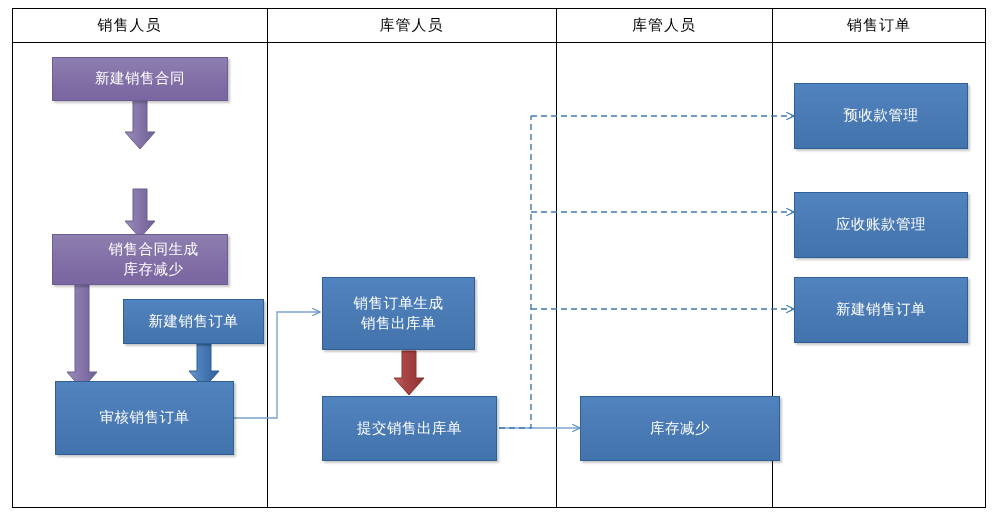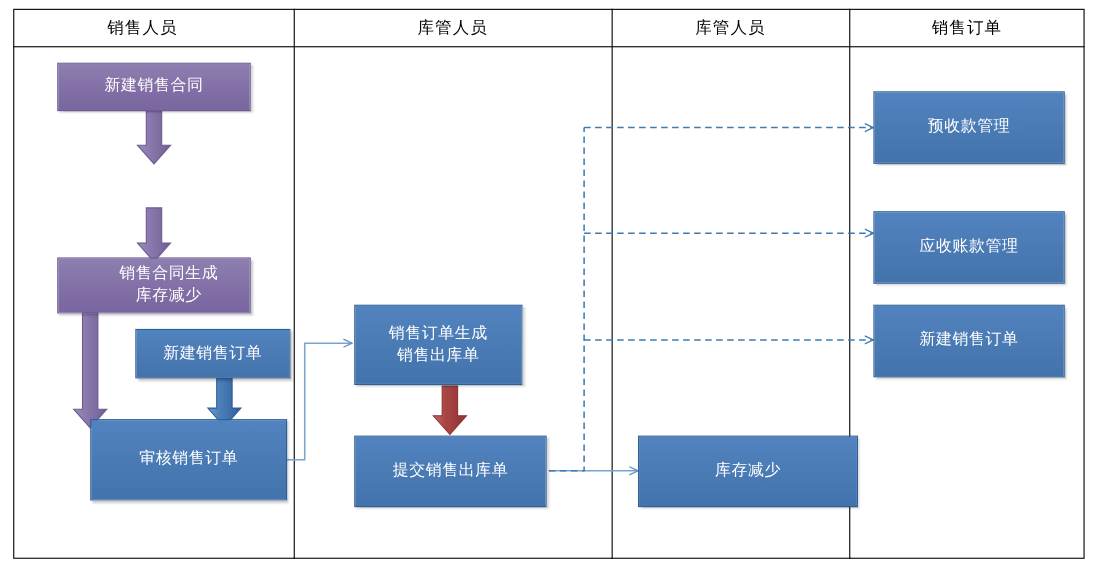--- a/index.html
+++ b/index.html
@@ -141,21 +141,21 @@
 
   <div class="node purple" style="left:52px;top:234px;width:176px;height:51px;flex-direction:column;padding-left:27px;">
     <span>销售合同生成</span>
     <span>库存减少</span>
   </div>
 
   <div class="node blue" style="left:123px;top:299px;width:141px;height:45px;">
     <span>新建销售订单</span>
   </div>
 
-  <div class="node blue" style="left:55px;top:381px;width:179px;height:74px;margin-left:27px;">
+  <div class="node blue" style="left:55px;top:381px;width:179px;height:74px;">
     <span>审核销售订单</span>
   </div>
 
   <div class="node blue" style="left:322px;top:277px;width:153px;height:73px;flex-direction:column;">
     <span>销售订单生成</span>
     <span>销售出库单</span>
   </div>
 
   <div class="node blue" style="left:322px;top:396px;width:175px;height:65px;">
     <span>提交销售出库单</span>

